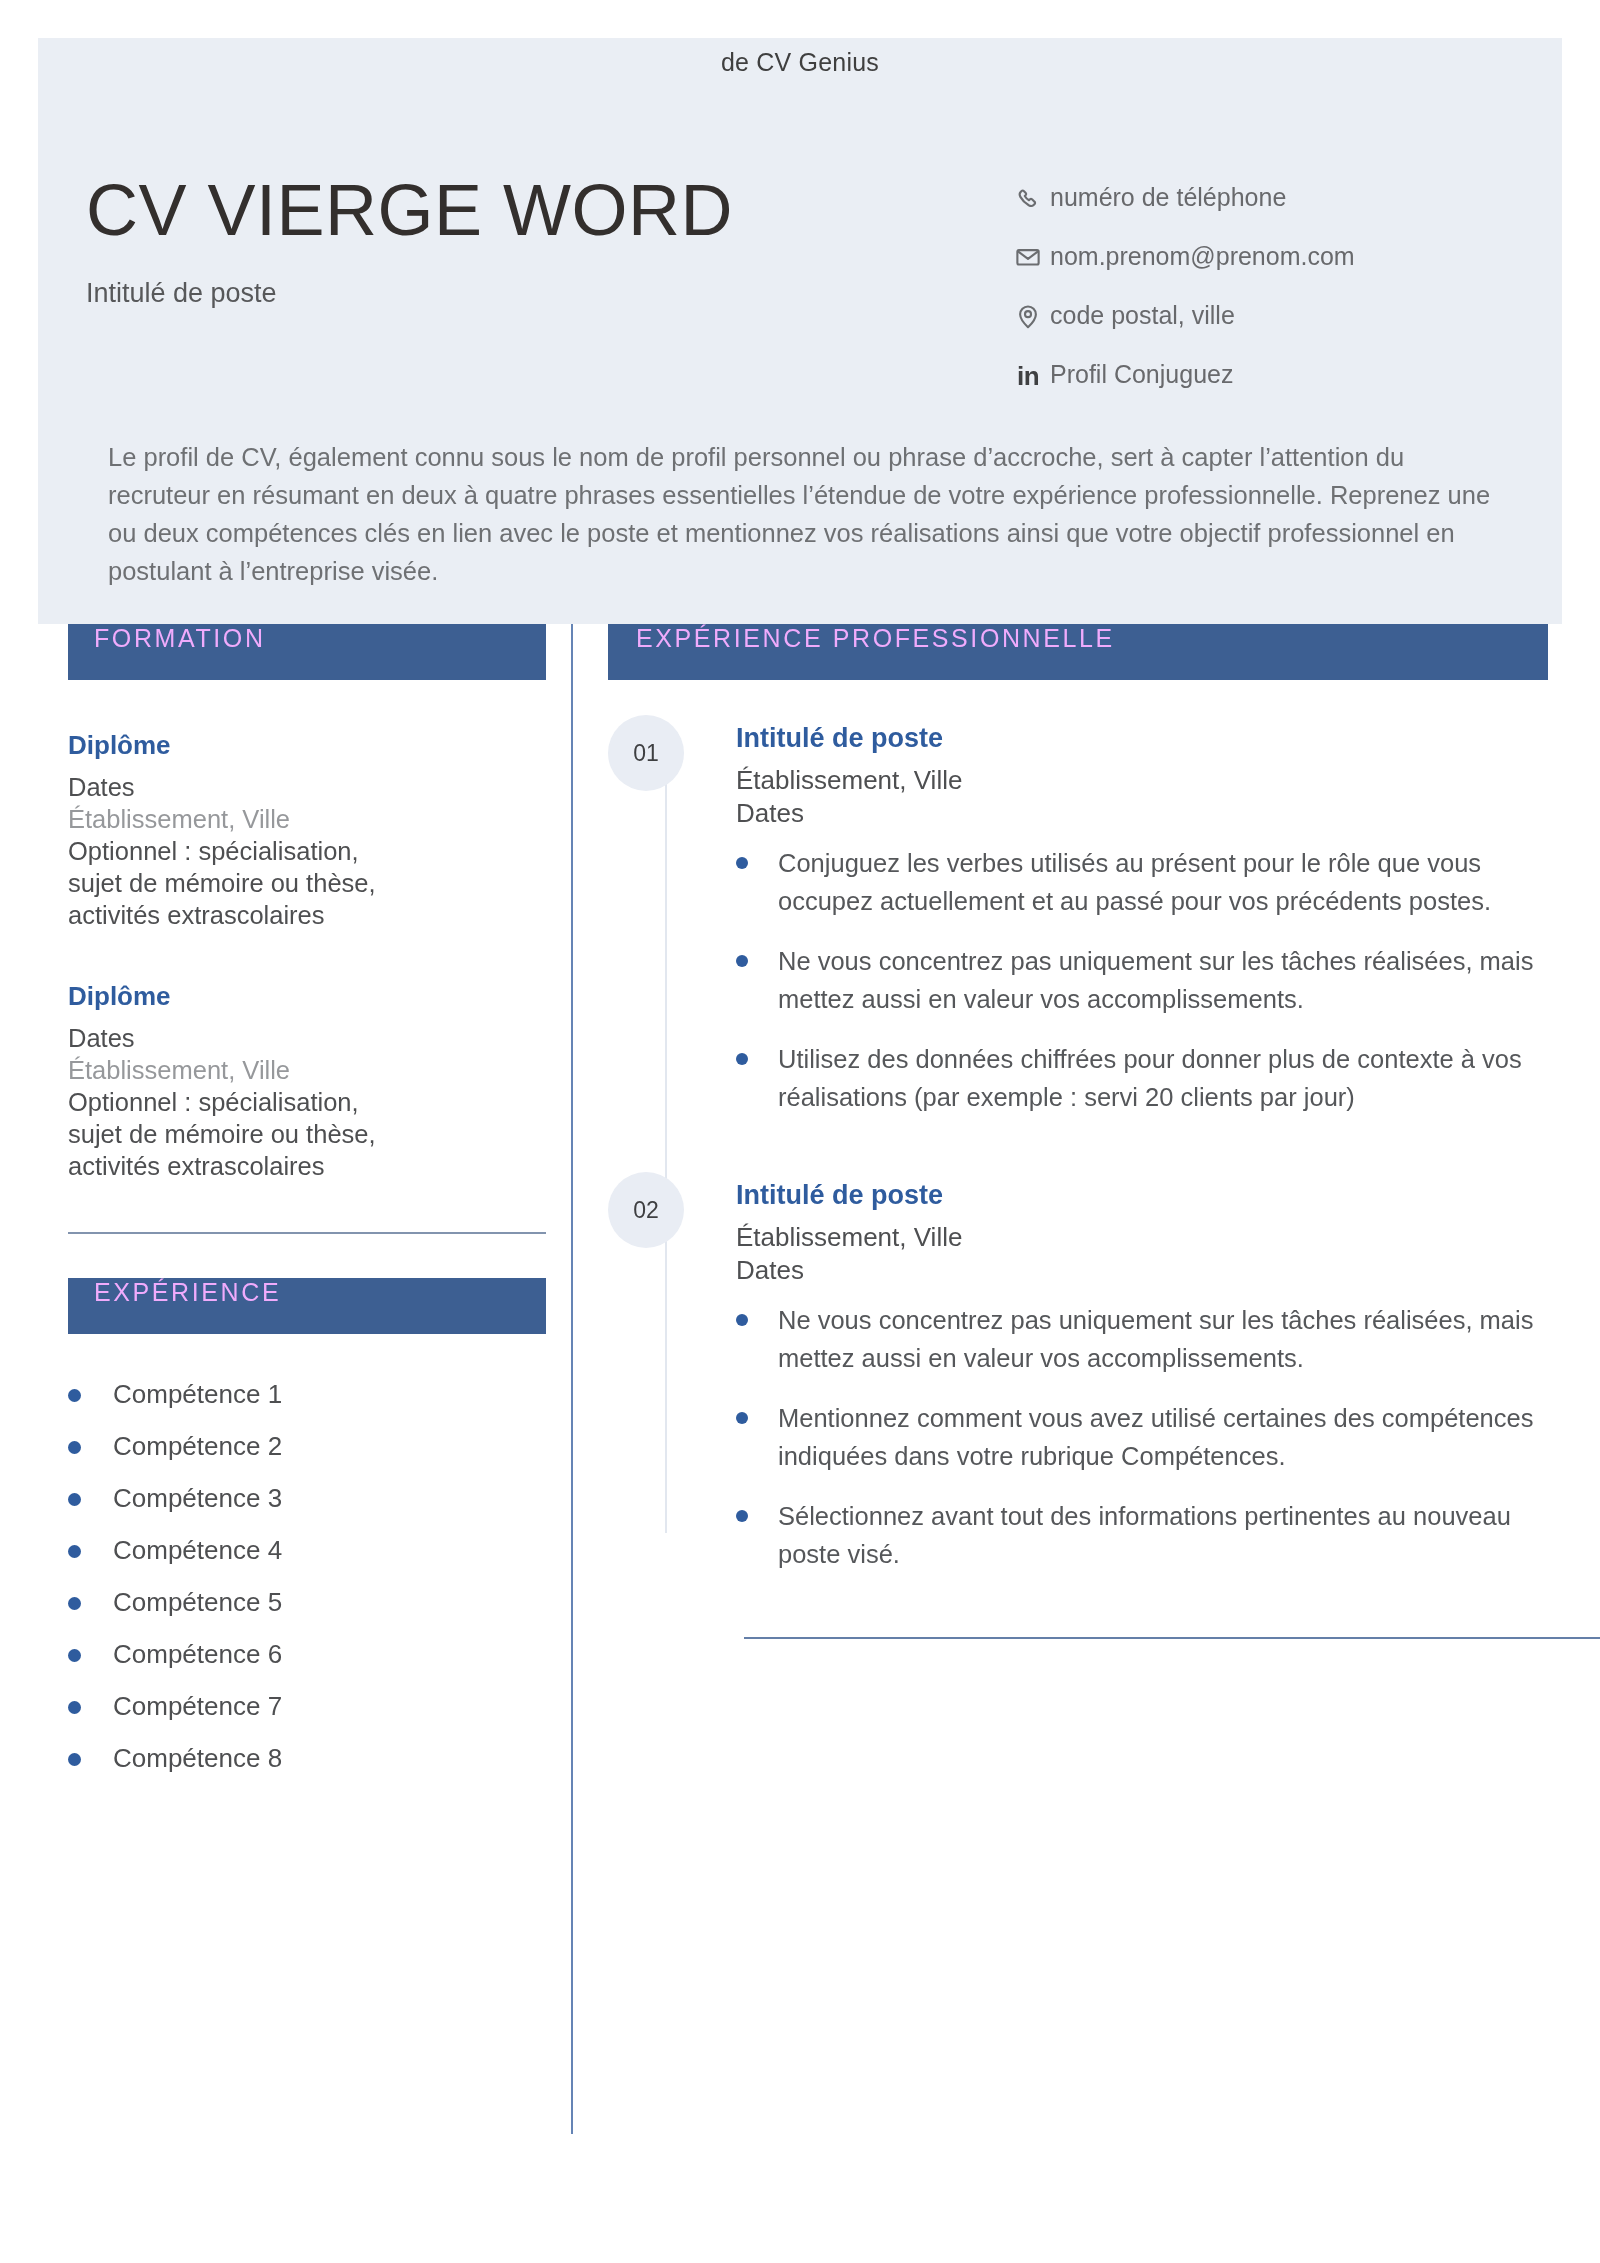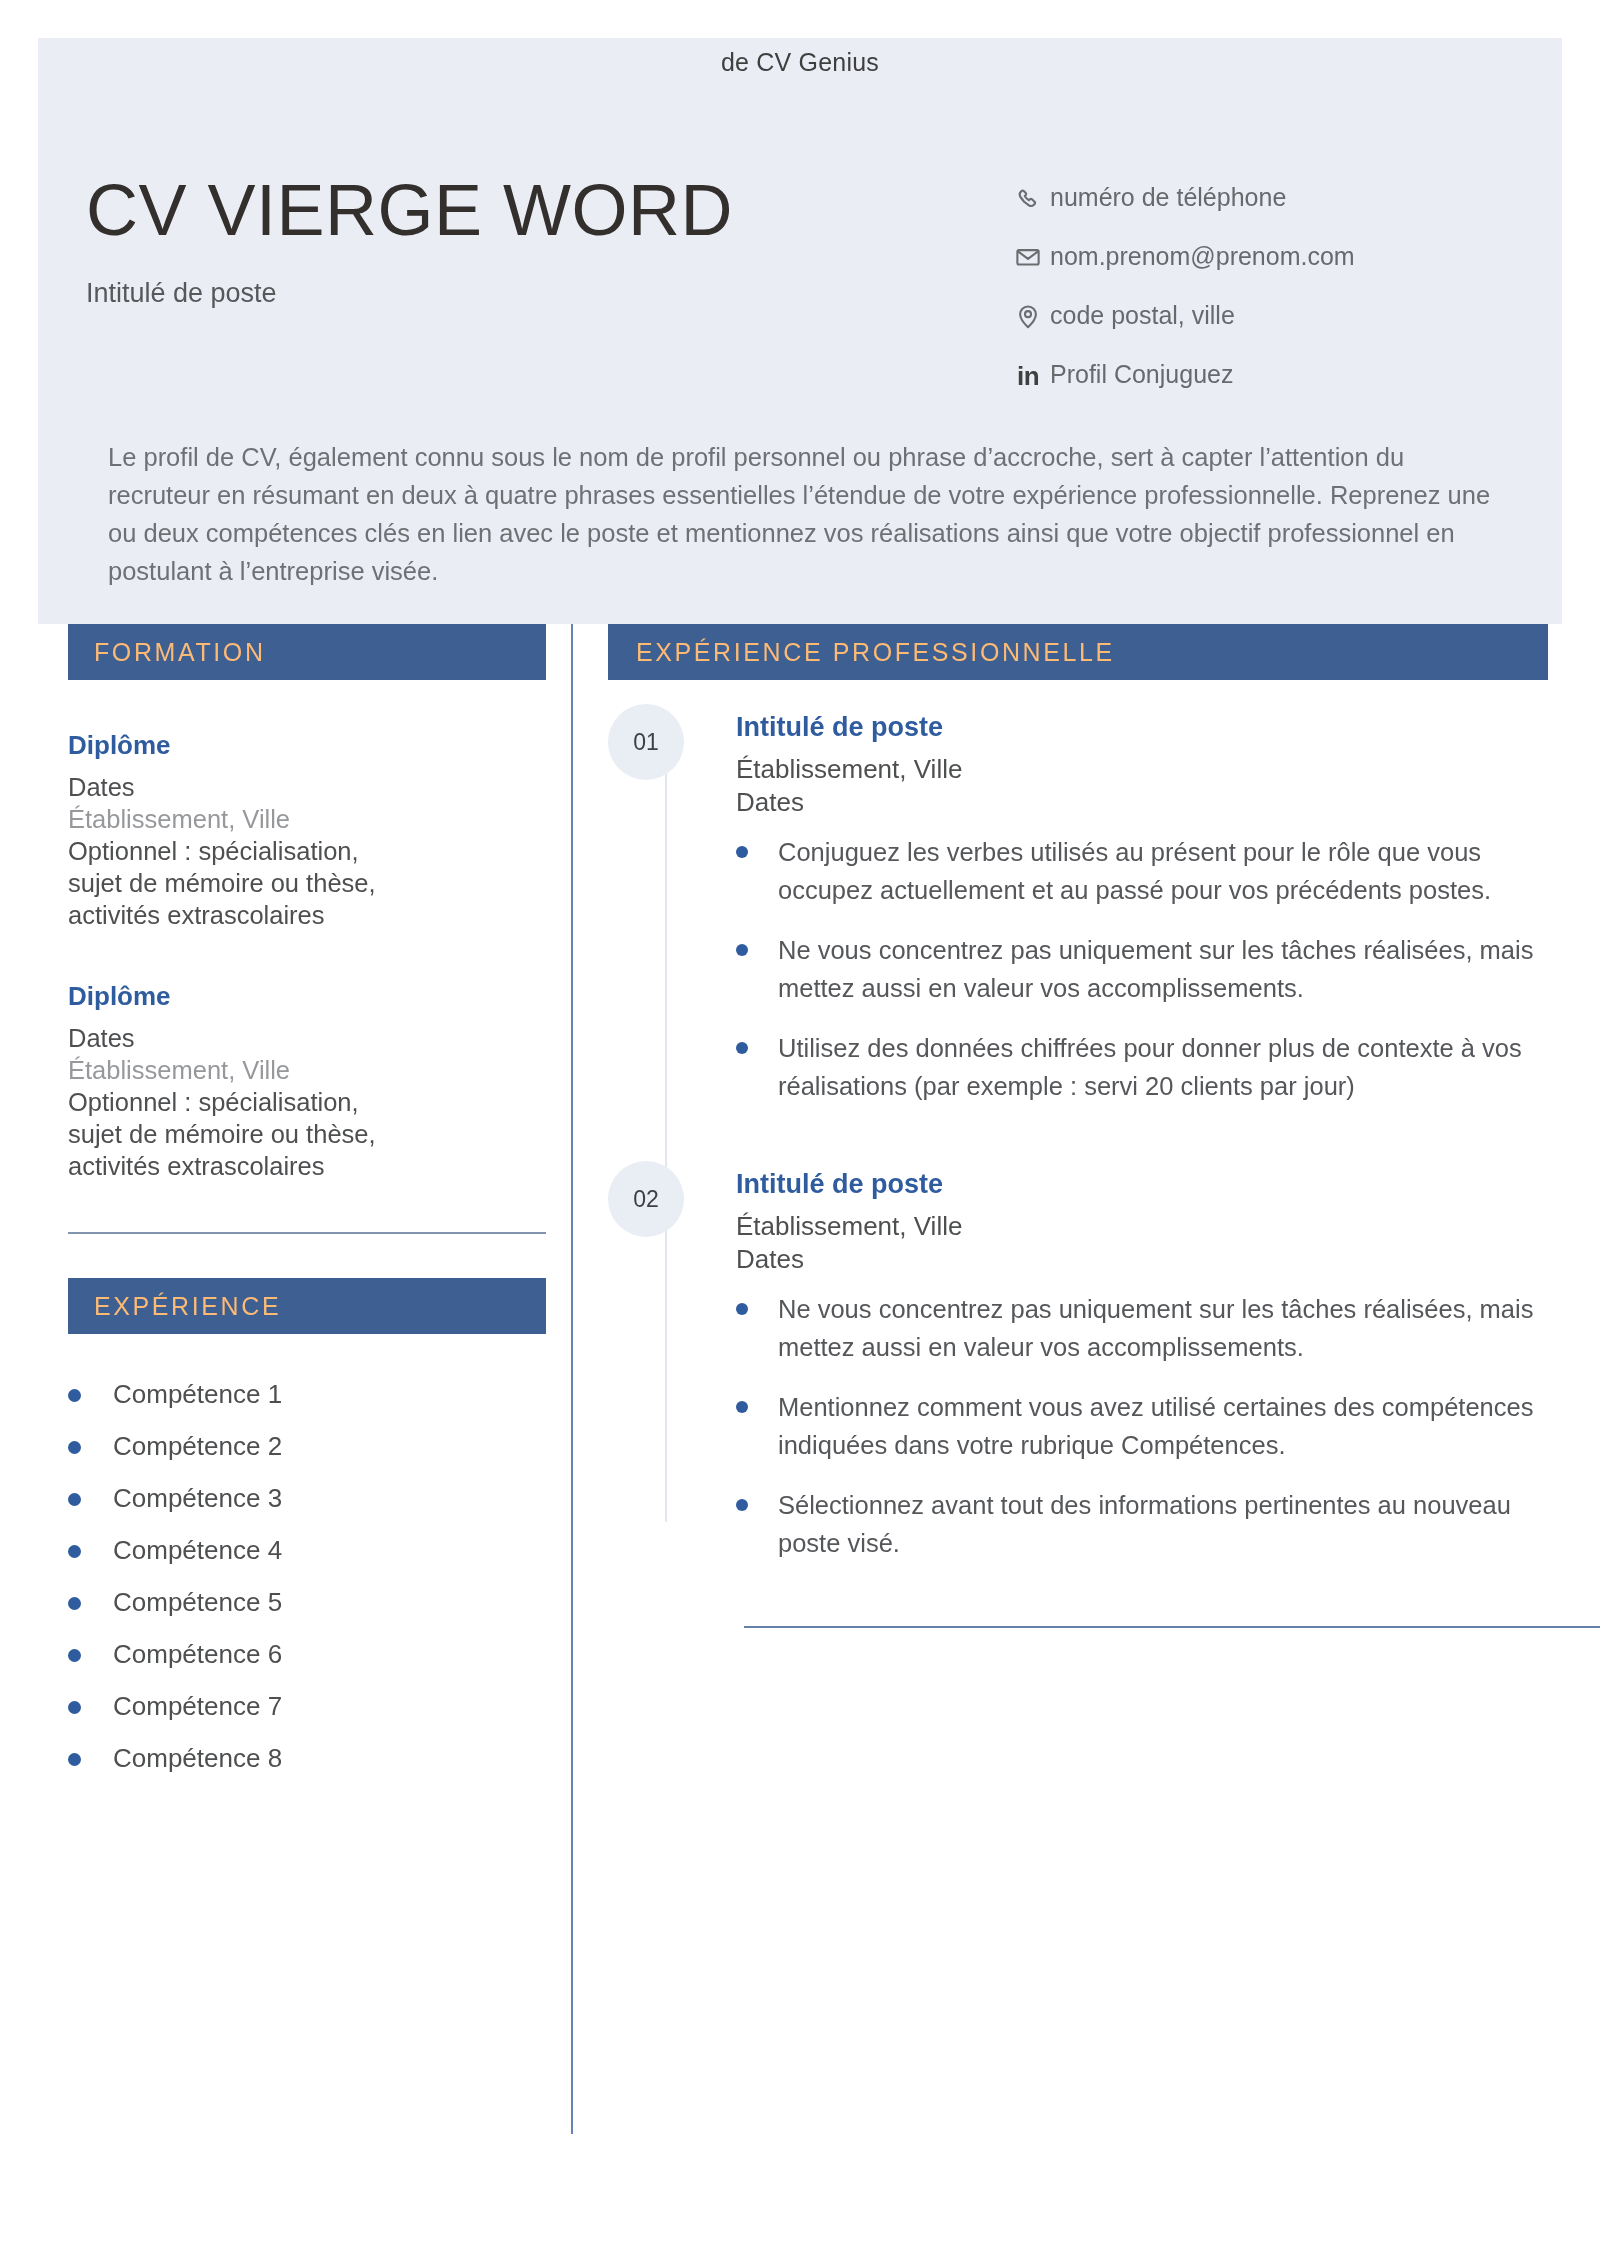--- a/index.html
+++ b/index.html
@@ -139,23 +139,22 @@
     position: absolute;
     left: 570px;
     top: 0;
     width: 940px;
   }
 
   .sec-bar {
     height: 56px;
     background: #3d5f92;
     display: flex;
-    align-items: center;
     padding-left: 26px;
-    color: #fdba74;
+    color: #f0abfc;
     font-size: 25px;
     letter-spacing: 2.6px;
     font-weight: 400;
   }
   .sec-bar.wide { padding-left: 28px; }
 
   .edu-list { margin-top: 50px; }
   .edu-item { margin-bottom: 50px; }
   .edu-degree {
     font-size: 26px;
@@ -199,21 +198,21 @@
   }
   .skill-txt {
     font-size: 26px;
     color: #4e4f51;
     line-height: 32px;
   }
 
   
   .exp-wrap {
     position: relative;
-    margin-top: 32px;
+    margin-top: 43px;
     padding-left: 128px;
   }
   .exp-rail {
     position: absolute;
     left: 57px;
     top: 10px;
     width: 2px;
     height: 800px;
     background: #e2e7ef;
   }

